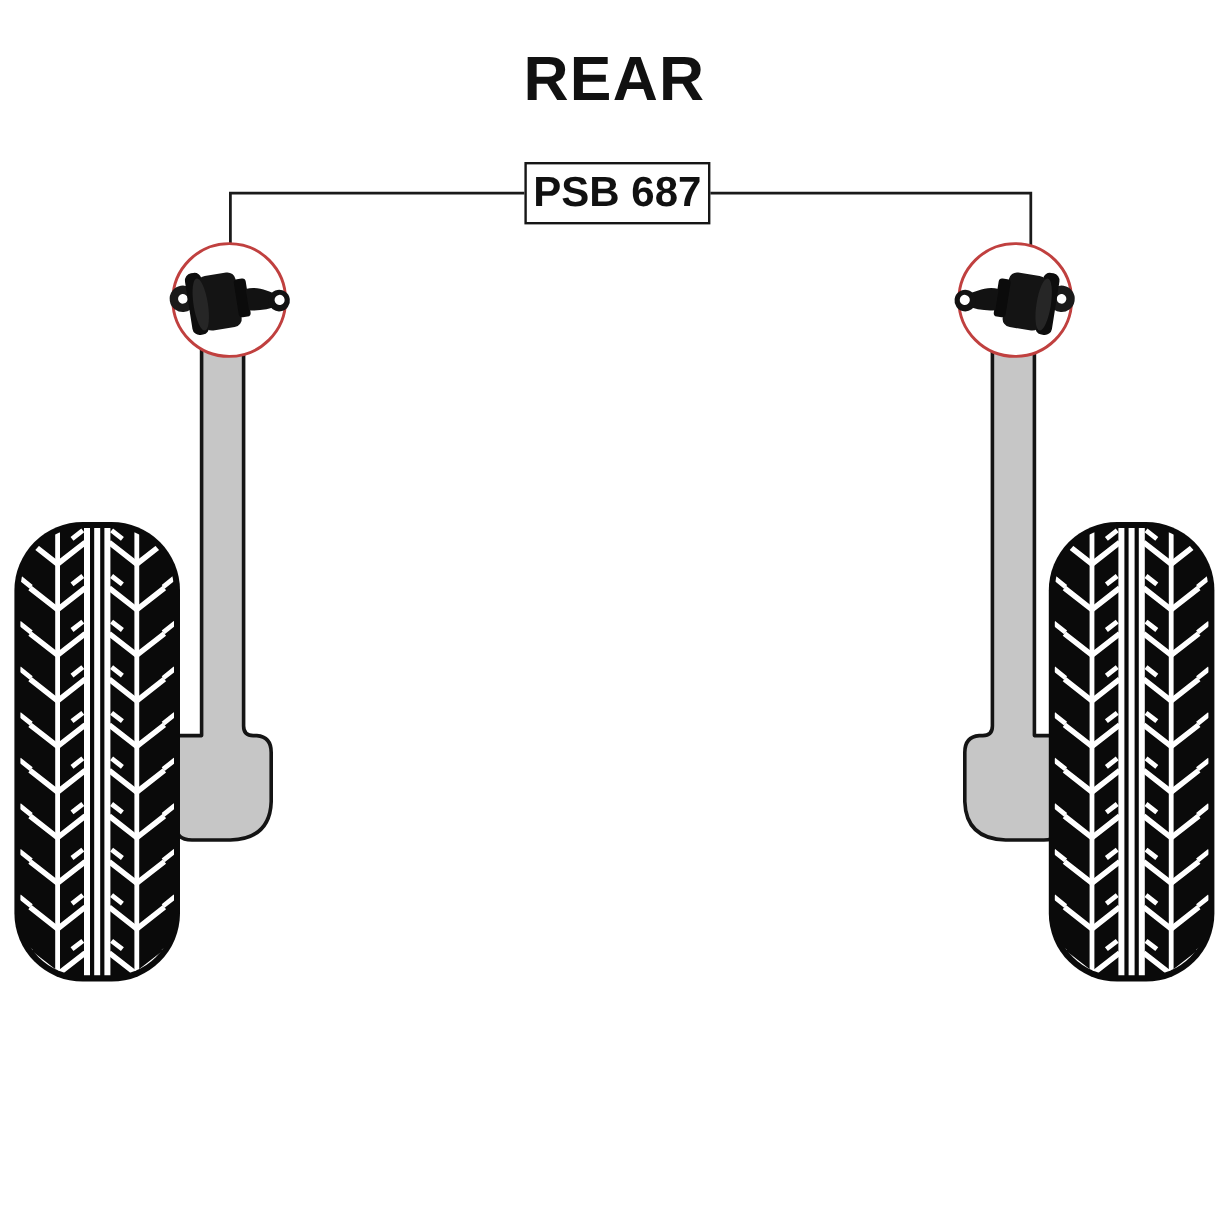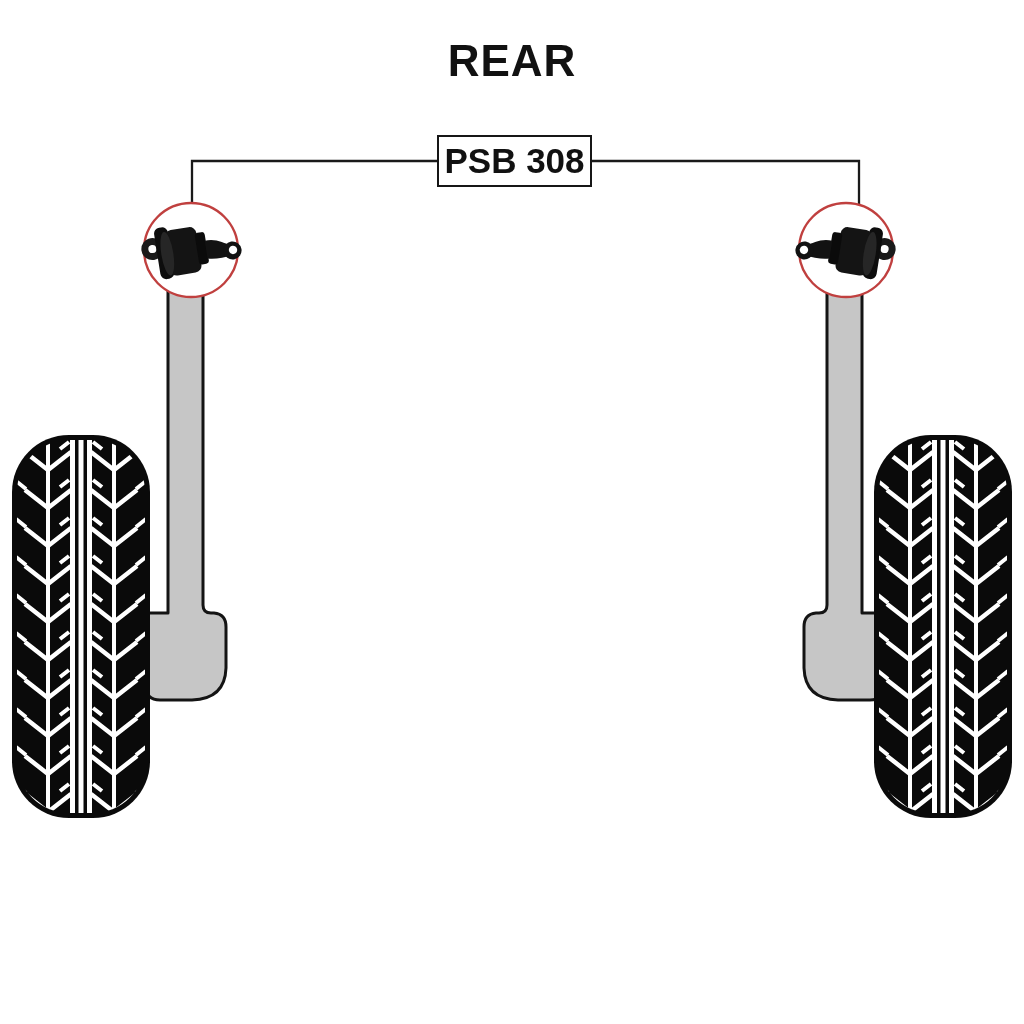--- a/index.html
+++ b/index.html
@@ -1,20 +1,20 @@
 <!DOCTYPE html>
 <html><head>
 <meta charset="utf-8">
 <style>
   html,body{margin:0;padding:0;background:#ffffff;}
   .stage{position:relative;width:1024px;height:1024px;background:#fff;overflow:hidden;
          font-family:"Liberation Sans",sans-serif;}
   .stage svg{position:absolute;left:0;top:0;z-index:1;}
   .title{position:absolute;left:0;right:0;top:36px;z-index:2;text-align:center;
-         font-weight:700;font-size:44px;letter-spacing:1px;color:#111;}
+         font-weight:700;font-size:52px;letter-spacing:1px;color:#111;}
   .part-box{position:absolute;left:437px;top:135px;width:151px;height:48px;z-index:2;
             border:2px solid #161616;background:#fff;display:flex;align-items:center;
             justify-content:center;font-weight:700;font-size:35px;color:#111;}
 </style>
 </head>
 <body>
 
 <div class="stage">
 
   <svg width="1024" height="1024" viewBox="0 0 1024 1024">
@@ -77,14 +77,14 @@
       <circle cx="846" cy="250" r="47" fill="#ffffff" stroke="#c0403f" stroke-width="2.4"></circle>
       <use href="#bushing" transform="translate(846,250) scale(-1,1)"></use>
     </g>
 
     <use href="#tire" transform="translate(12,435)"></use>
     <use href="#tire" transform="translate(874,435)"></use>
   </svg>
 
   <div class="title">REAR</div>
 
-  <div class="part-box">PSB 308</div>
+  <div class="part-box">PSB 687</div>
 </div>
 
 </body></html>

